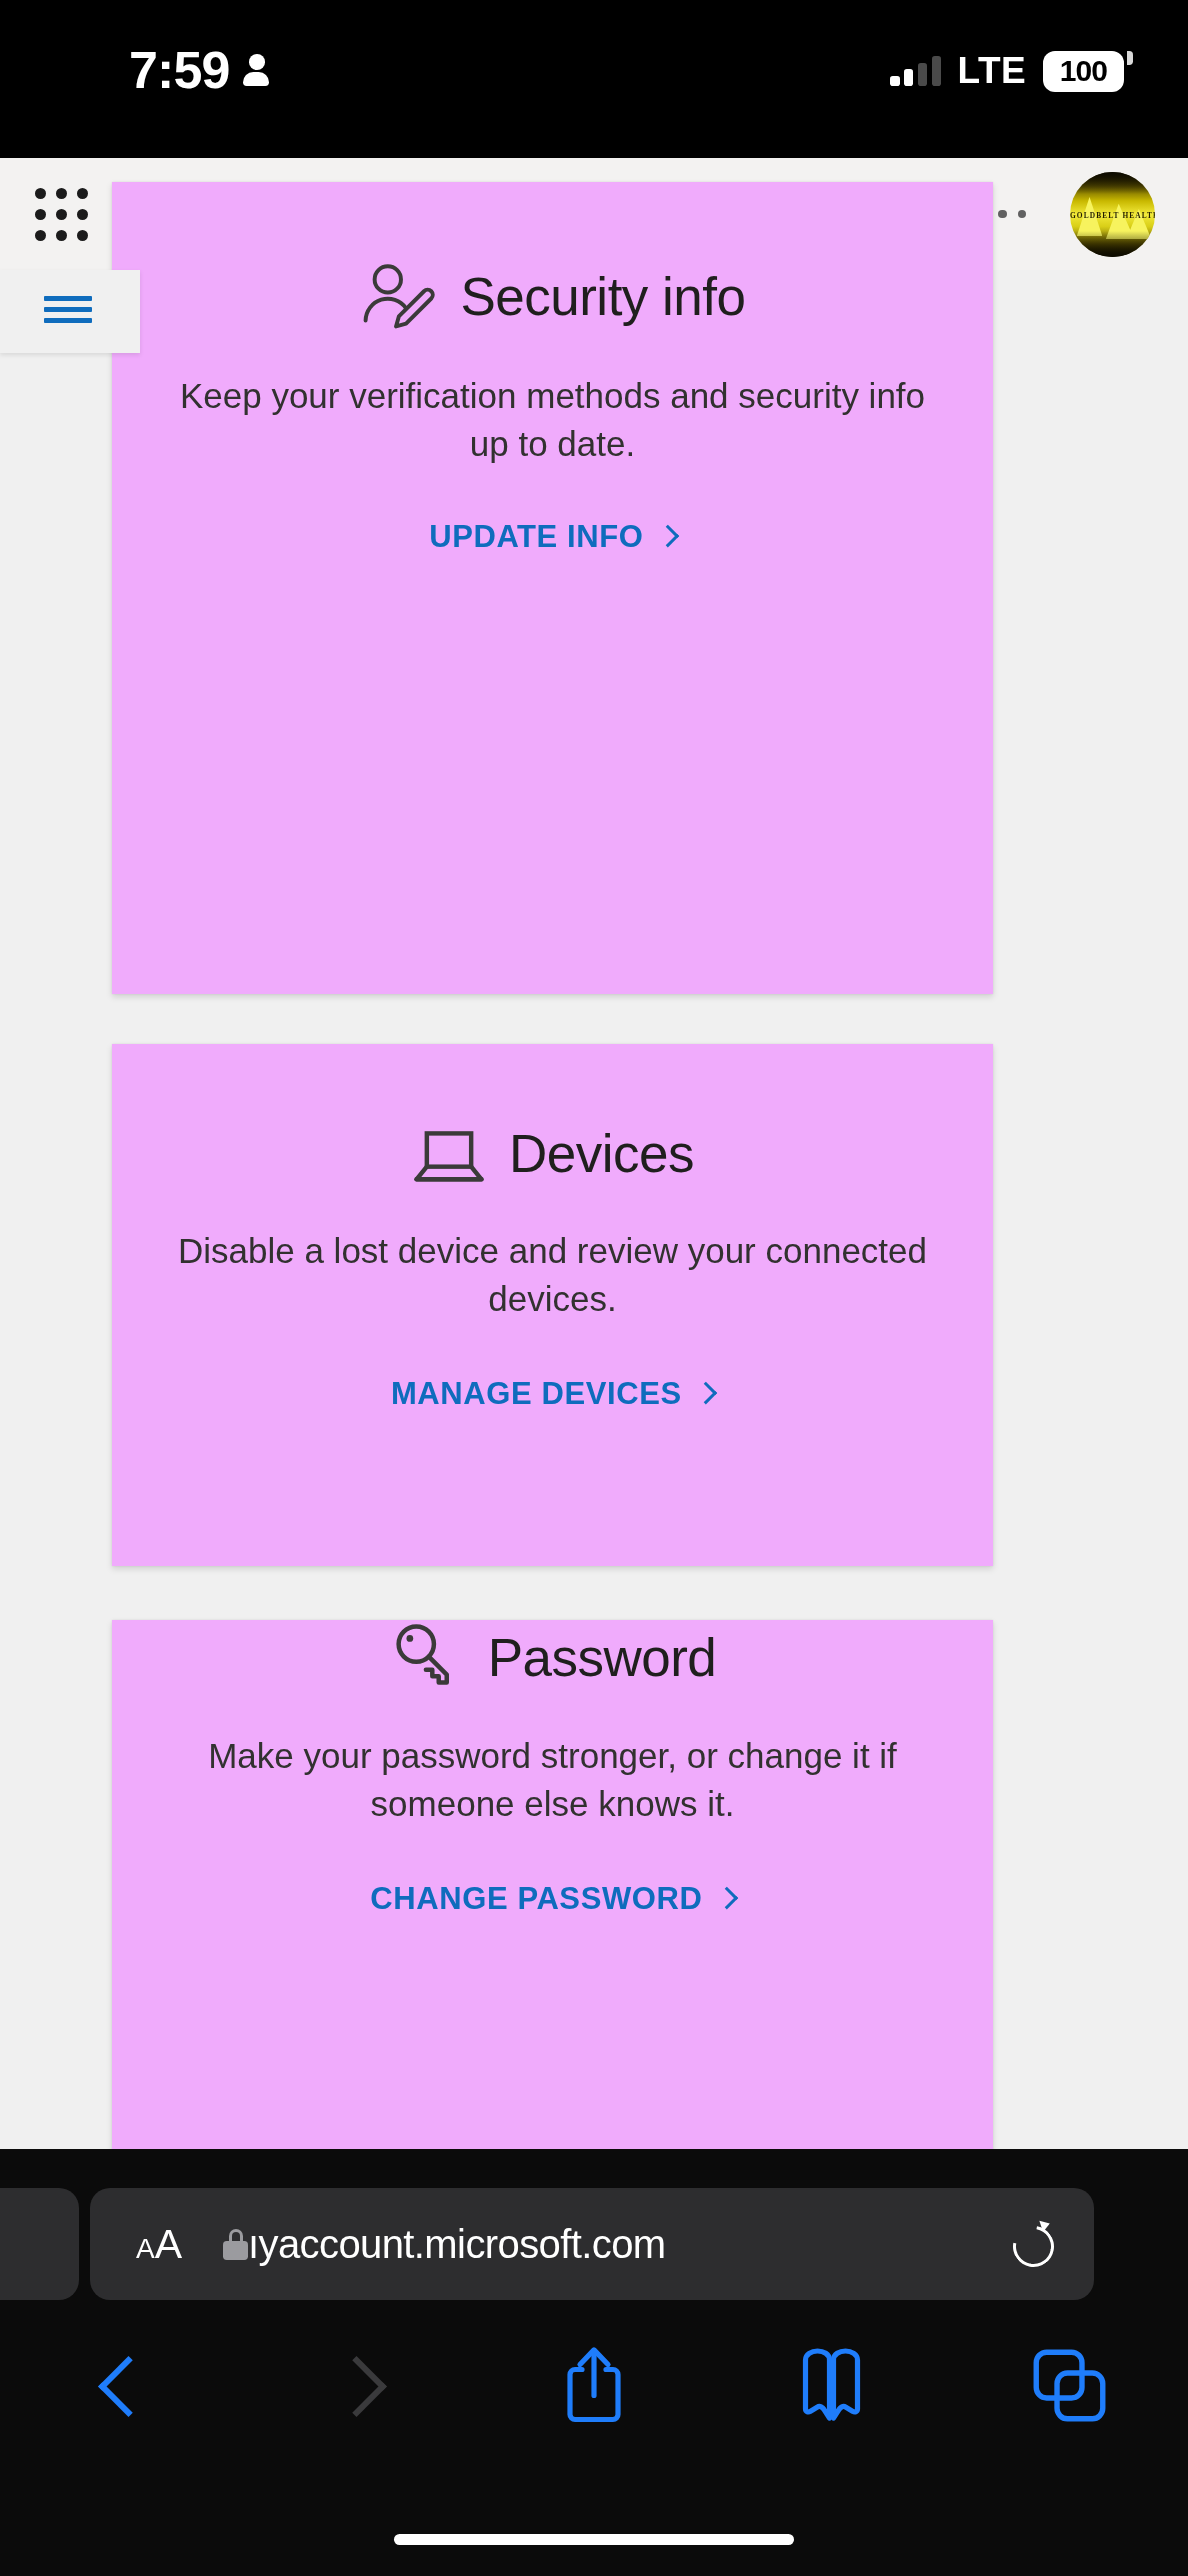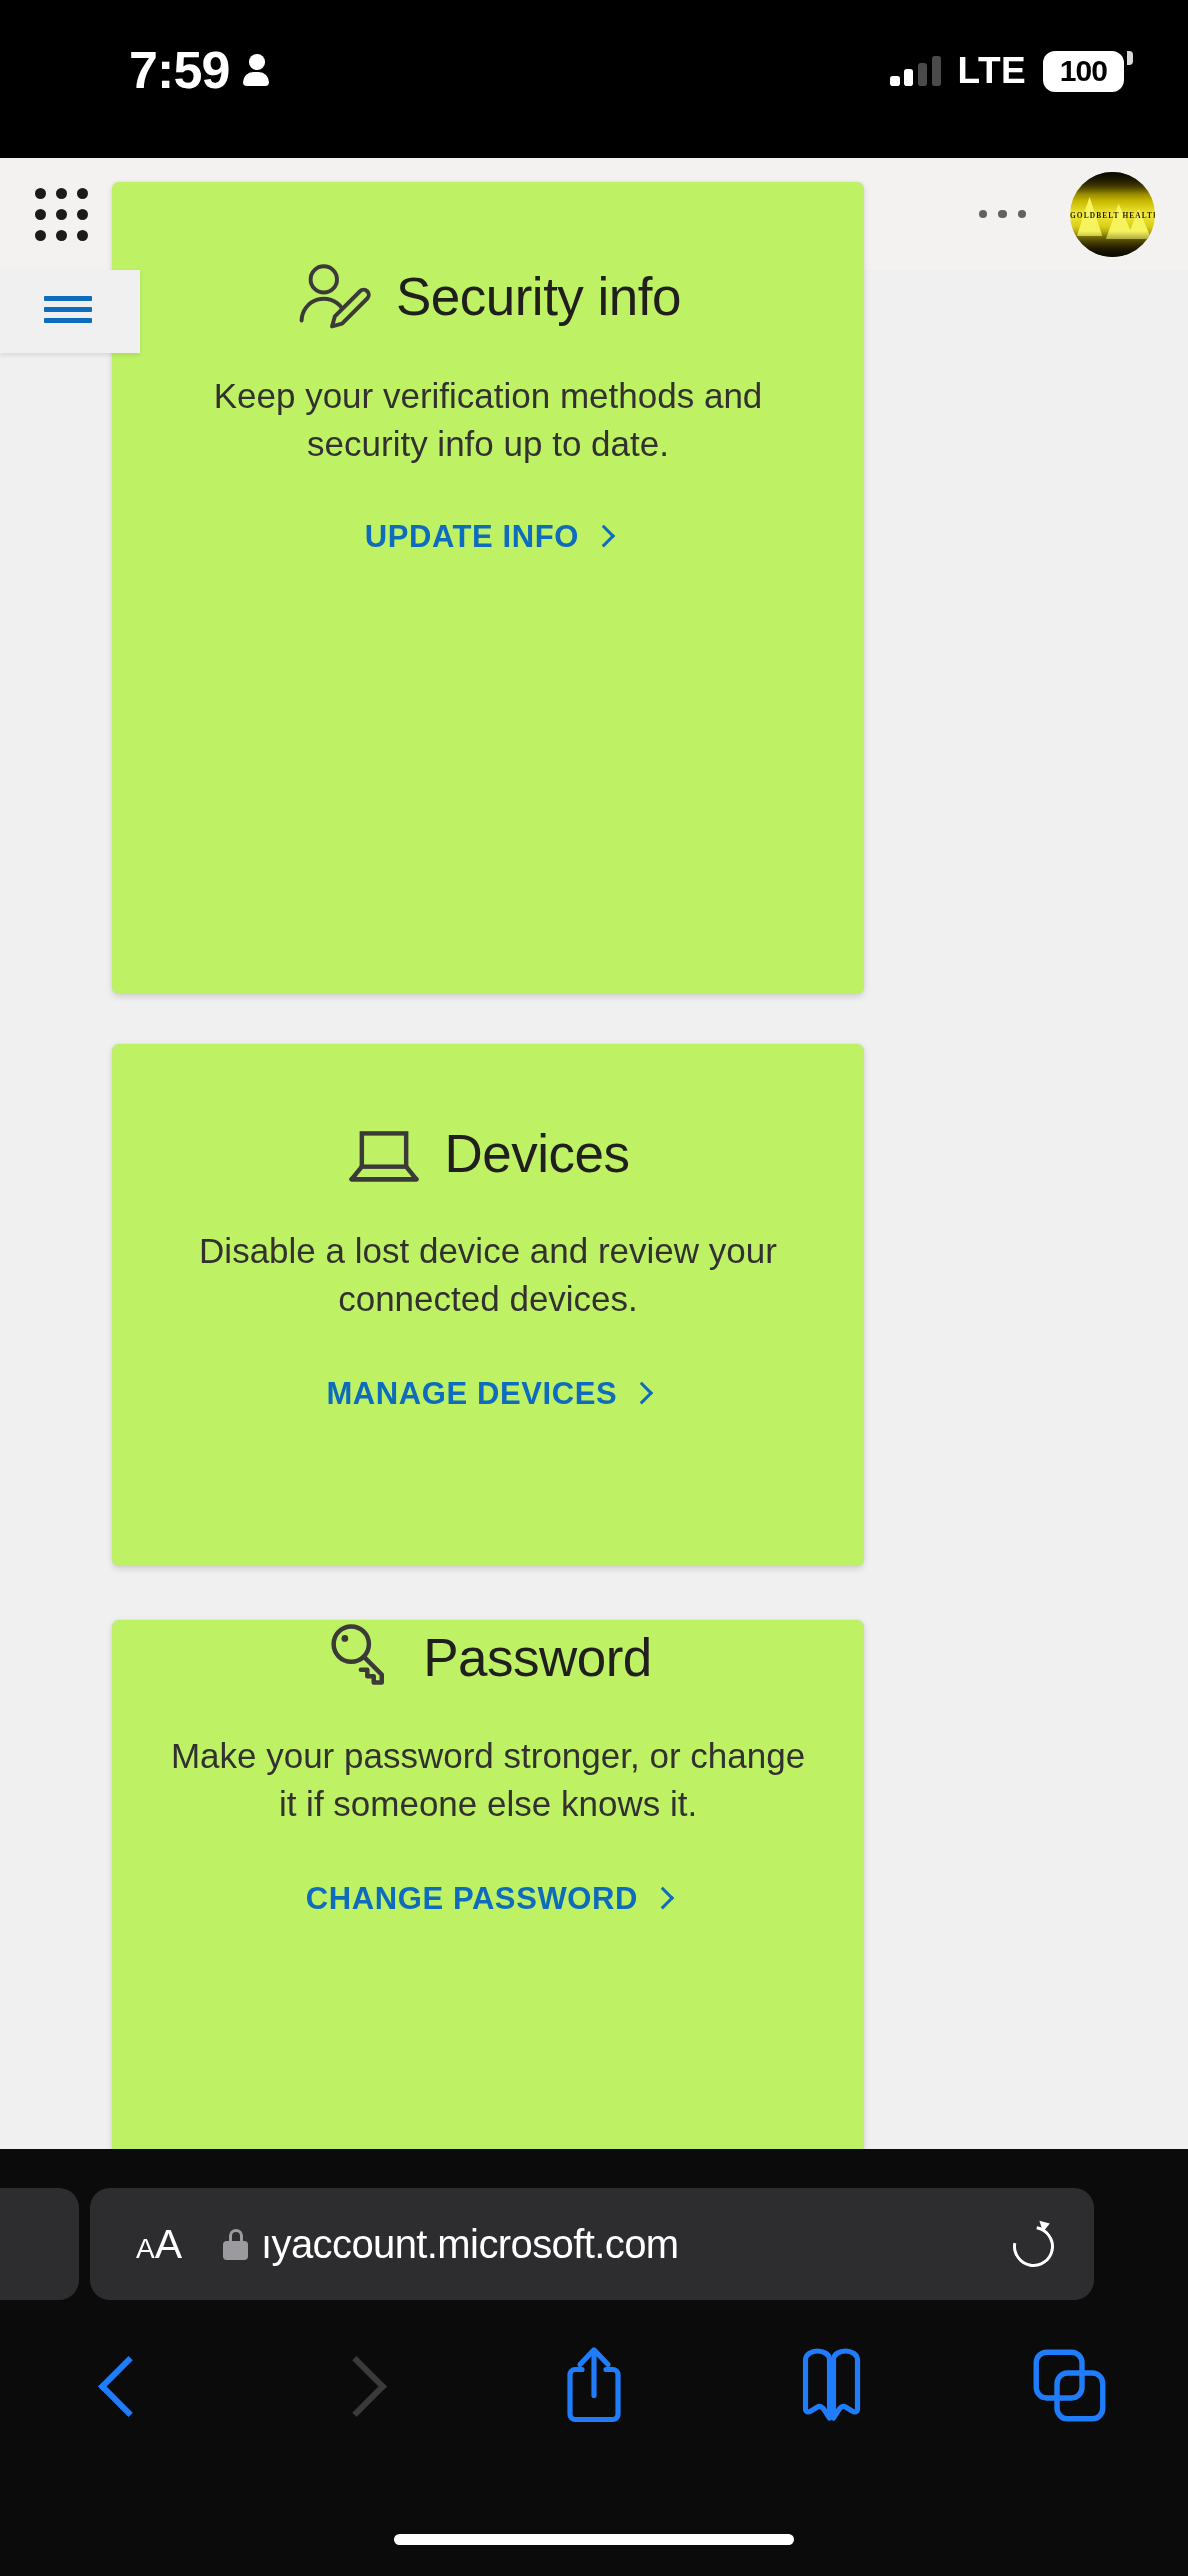--- a/index.html
+++ b/index.html
@@ -117,24 +117,24 @@
     position:absolute; left:44px; top:26px; width:48px; cursor:pointer;
   }
   .hamburger i{ display:block; height:4.6px; background:#0f6cbd; margin-bottom:6.4px; border-radius:0.9px; }
   .hamburger i:last-child{ margin-bottom:0; }
 
   
   .cards{
     position:absolute; top:0; left:0; width:1188px; height:1991px;
   }
   .card{
-    position:absolute; left:112px; width:752px;
-    background:#bef264;
+    position:absolute; left:112px; width:881px;
+    background:#f0abfc;
     box-shadow:0 2.8px 6.4px rgba(0,0,0,.13), 0 0 1.8px rgba(0,0,0,.08);
-    display:flex; flex-direction:column; align-items:center;border-radius:7px;
+    display:flex; flex-direction:column; align-items:center;
   }
   .card-head{
     display:flex; align-items:center; justify-content:center; gap:22px;
     width:100%;
   }
   .card-title{
     font-size:53px; font-weight:400; color:#201f1e; letter-spacing:-0.5px;
     line-height:1.1;
   }
   .card-desc{
@@ -197,21 +197,21 @@
   .lock-ic .shackle{
     position:absolute; left:5.5px; top:0; width:14px; height:14.7px;
     border:3.7px solid #9b9b9f; border-bottom:none;
     border-radius:7.4px 7.4px 0 0;
   }
   .lock-ic .body{
     position:absolute; left:0; top:12px; width:25px; height:19.3px;
     background:#9b9b9f; border-radius:3.7px;
   }
   .url-text{
-    color:#fff; font-size:40px; margin-left:13px; letter-spacing:-0.6px;
+    color:#fff; font-size:40px; letter-spacing:-0.6px;
     white-space:nowrap; overflow:hidden;
   }
   .reload-btn{
     margin-left:auto; margin-right:42px; width:42px; height:48px;
     position:relative; cursor:pointer; flex:0 0 auto;
   }
   .reload-btn::before{
     content:""; position:absolute; left:2.8px; top:5.5px;
     width:35px; height:35px; border-radius:50%;
     border:3.7px solid #fff; border-top-color:transparent;

